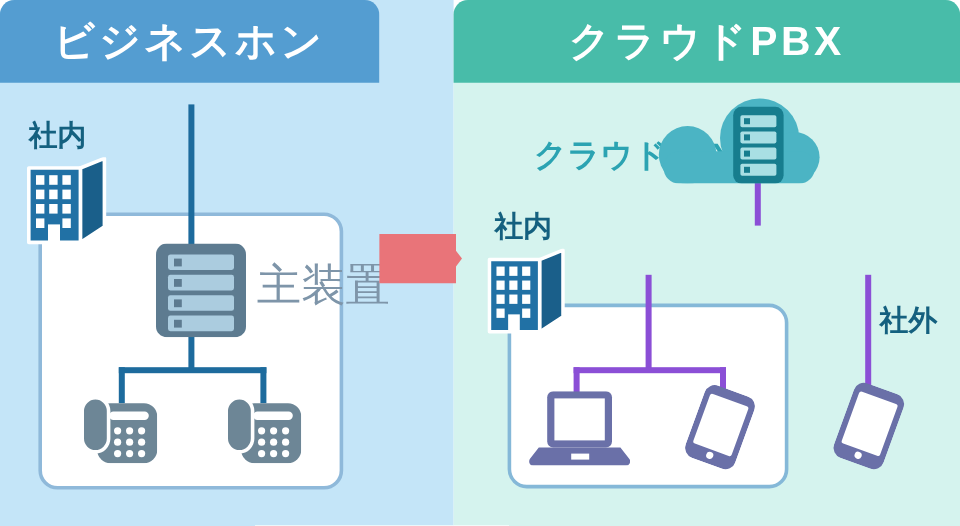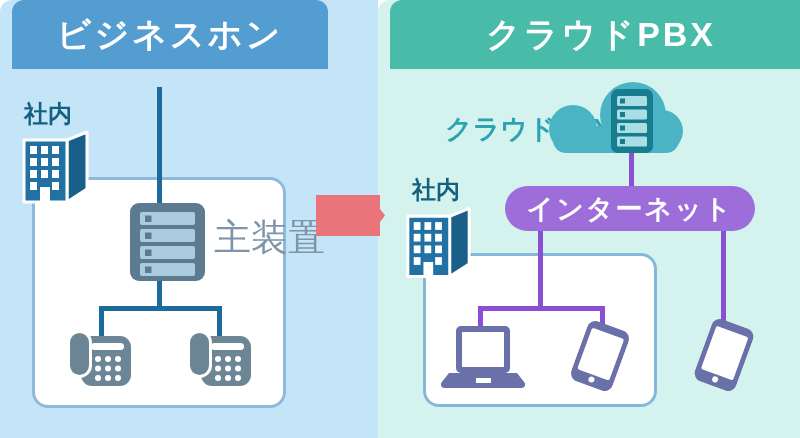--- a/index.html
+++ b/index.html
@@ -2,21 +2,21 @@
 <html style="--page-bg: #ffffff; --left-panel-bg: #c4e5f8; --left-header-bg: #549dd1; --right-panel-bg: #d5f3ee; --right-header-bg: #48bca9; --header-text: #ffffff; --label-text: #14607f; --left-line: #1d6b9d; --box-border-left: #8fb9da; --box-border-right: #85b8d8; --server-body: #5d7b90; --server-bar: #abccdf; --main-unit-text: #7e95a9; --desk-phone: #6d8696; --cloud-fill: #4bb4c4; --cloud-server: #177d8e; --cloud-server-bar: #a9dfe4; --cloud-label-text: #2ba3b2; --internet-pill-bg: #9d6ed9; --purple-line: #8b4fd6; --right-device: #6a70a8; --building-front: #2171a5; --building-side: #1a5f8a; --arrow-red: #e97479;"><head>
 <meta charset="utf-8">
 <style>
   html,body{margin:0;padding:0;background:var(--page-bg,#fff);}
   .stage{position:relative;width:800px;height:438px;overflow:hidden;
          font-family:"Liberation Sans","DejaVu Sans",sans-serif;}
   .card{position:absolute;top:0;height:438px;}
   .card-left{left:0;width:378px;background:var(--left-panel-bg,#c4e5f8);border-radius:12px 0 0 0;}
   .card-right{left:378px;width:422px;background:var(--right-panel-bg,#d5f3ee);border-radius:12px 12px 0 0;}
   .hdr{position:absolute;top:0;height:69px;display:flex;align-items:center;justify-content:center;
-       color:var(--header-text,#fff);font-size:34px;font-weight:bold;letter-spacing:3px;margin-left:12px;}
+       color:var(--header-text,#fff);font-size:34px;font-weight:bold;letter-spacing:3px;}
   .hdr-left{left:0;width:316px;background:var(--left-header-bg,#549dd1);border-radius:12px 12px 0 0;}
   .hdr-right{left:0;width:422px;background:var(--right-header-bg,#48bca9);border-radius:12px 12px 0 0;}
   .abs{position:absolute;}
   .loc-label{font-size:24px;font-weight:bold;color:var(--label-text,#14607f);line-height:1;}
   .whitebox{position:absolute;background:#fff;border-radius:16px;}
   .box-left{left:32px;top:177px;width:248px;height:225px;border:3px solid var(--box-border-left,#8fb9da);}
   .box-right{left:423px;top:253px;width:228px;height:148px;border:3px solid var(--box-border-right,#85b8d8);}
   .bline{position:absolute;background:var(--left-line,#1d6b9d);}
   .pline{position:absolute;background:var(--purple-line,#8b4fd6);}
   .main-unit-label{font-size:37px;font-weight:normal;color:var(--main-unit-text,#7e95a9);line-height:1;}
@@ -156,23 +156,20 @@
       <rect x="72" y="55.5" width="30" height="10" rx="1.5"></rect>
     </g>
     <g fill="var(--cloud-server,#177d8e)">
       <rect x="75" y="17.5" width="5" height="5"></rect>
         <rect x="75" y="31" width="5" height="5"></rect>
       <rect x="75" y="44.5" width="5" height="5"></rect>
         <rect x="75" y="58" width="5" height="5"></rect>
     </g>
   </svg>
 
-  <div class="abs pill z3">
-    <span>インターネット</span>
-  </div>
 
   <span class="abs loc-label z3" style="left:412px;top:178px;">社内</span>
 
   <svg class="abs z3" style="left:404px;top:207px;" width="70" height="73" viewBox="0 0 72 74">
     <g stroke="#fff" stroke-width="3" stroke-linejoin="round">
       <polygon points="47,9 67,1 67,58 47,71" fill="var(--building-side,#1a5f8a)"></polygon>
       <rect x="4" y="9" width="43" height="62" fill="var(--building-front,#2171a5)"></rect>
     </g>
     <g fill="#fff">
       <rect x="10" y="15" width="7" height="8"></rect>
@@ -198,20 +195,21 @@
   </svg>
 
   <div class="abs z3 rot20" style="left:578px;top:324px;width:44px;height:64px;">
     <svg width="44" height="64" viewBox="0 0 44 64">
       <rect x="0" y="0" width="44" height="64" rx="9" fill="var(--right-device,#6a70a8)"></rect>
       <rect x="5" y="8" width="34" height="44" rx="2" fill="#fff"></rect>
       <circle cx="22" cy="57" r="3" fill="#fff"></circle>
     </svg>
   </div>
 
+  <span class="abs loc-label z3" style="left:733px;top:256px;">社外</span>
 
   <div class="abs z3 rot20" style="left:702px;top:322px;width:44px;height:66px;">
     <svg width="44" height="66" viewBox="0 0 44 66">
       <rect x="0" y="0" width="44" height="66" rx="9" fill="var(--right-device,#6a70a8)"></rect>
       <rect x="5" y="8" width="34" height="46" rx="2" fill="#fff"></rect>
       <circle cx="22" cy="59" r="3" fill="#fff"></circle>
     </svg>
   </div>
 
 </div>

